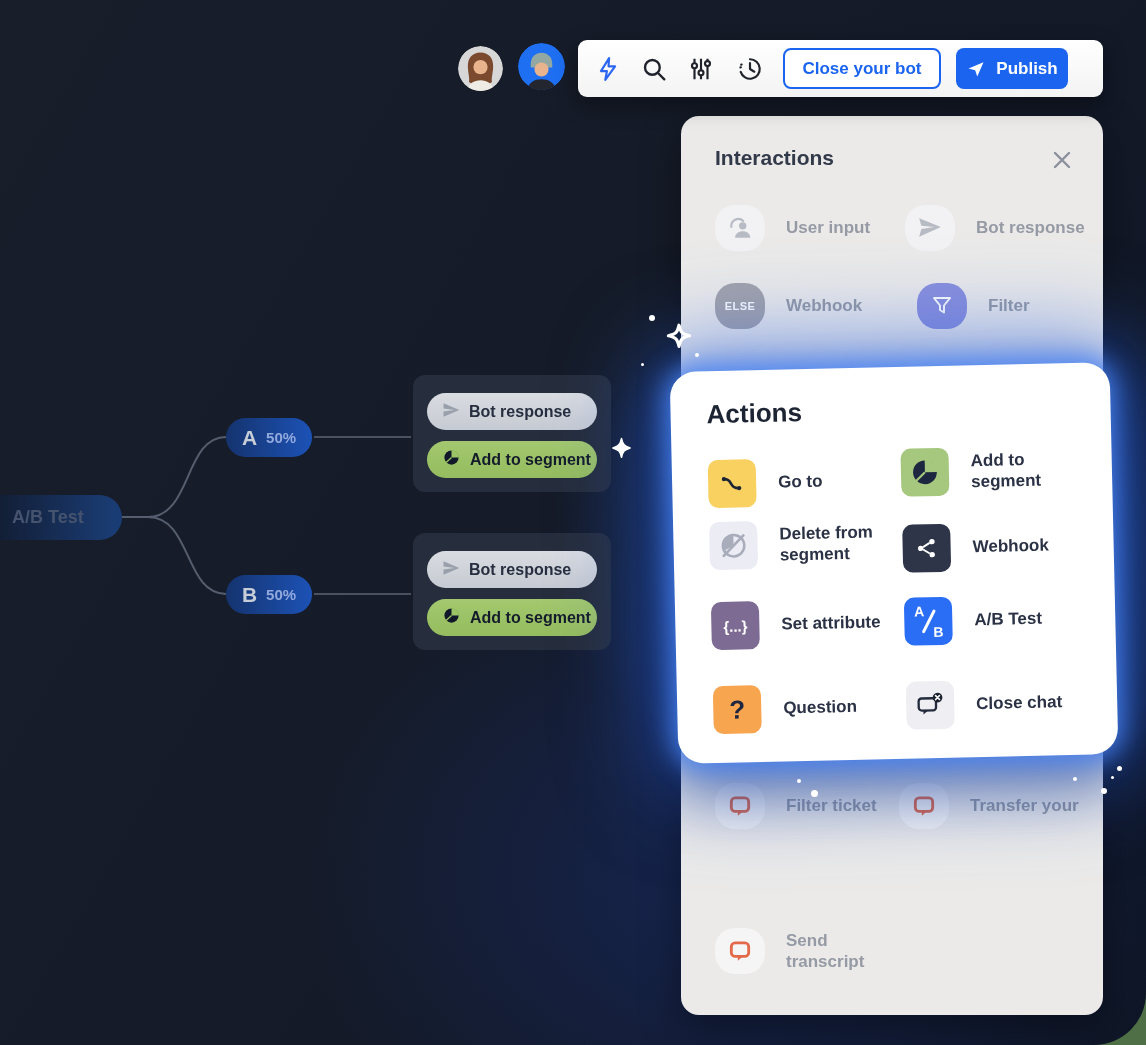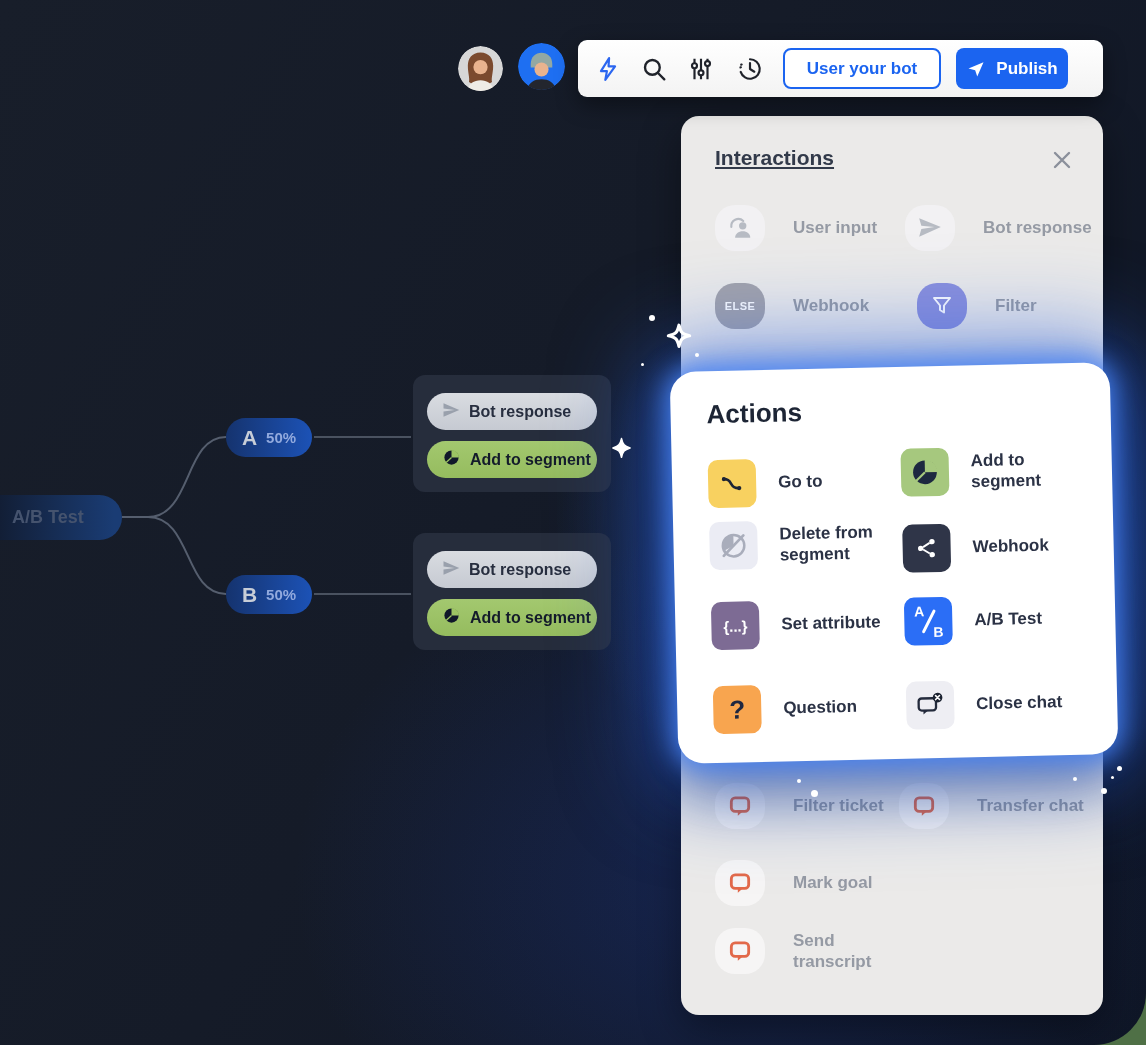--- a/index.html
+++ b/index.html
@@ -32,23 +32,23 @@
     background:#1b64f0; border:none; border-radius:8px;
     color:#fff; font-size:17px; font-weight:700;
     display:flex; align-items:center; justify-content:center; gap:10px; cursor:pointer;
   }
   
   .panel-gray {
     position:absolute; left:681px; top:116px; width:422px; height:899px;
     background:#ebeae9; border-radius:18px;
     box-shadow:0 14px 40px rgba(0,0,0,.38);
   }
-  .panel-title { position:absolute; font-weight:600; color:#323a4a;text-decoration:underline; }
+  .panel-title { position:absolute; font-weight:600; color:#323a4a; }
   .x-close { position:absolute; left:1050px; top:148px; width:24px; height:24px; cursor:pointer; }
-  .gitem { position:absolute; display:flex; align-items:center; gap:28px; cursor:pointer; }
+  .gitem { position:absolute; display:flex; align-items:center; gap:21px; cursor:pointer; }
   .tile {
     width:50px; height:46px; border-radius:20px; flex:0 0 auto;
     display:flex; align-items:center; justify-content:center;
   }
   .tile-faded { background:#f2f1f3; }
   .tile-else  { background:#a3a3ab; color:#fff; font-size:11px; font-weight:800; letter-spacing:.5px; }
   .tile-filter{ background:#8b90dc; }
   .tile-lc    { background:#f6f5f5; }
   .glabel { font-size:17px; font-weight:600; color:#959aa4; }
   .glabel2 { width:100px; line-height:1.25; }
@@ -213,30 +213,21 @@
     </span>
     <span class="glabel">Filter ticket</span>
   </div>
   <div class="gitem" style="left:899px; top:783px;">
     <span class="tile tile-lc">
       <svg width="26" height="26" viewBox="0 0 24 24">
             <rect x="4" y="4.5" width="16" height="12.5" rx="3.5" stroke="#e2694a" stroke-width="2.6" fill="none"></rect>
             <path d="M10 16.5 V21 L15 16.5 Z" fill="#e2694a"></path>
           </svg>
     </span>
-    <span class="glabel">Transfer chat</span>
-  </div>
-  <div class="gitem" style="left:715px; top:860px;">
-    <span class="tile tile-lc">
-      <svg width="26" height="26" viewBox="0 0 24 24">
-            <rect x="4" y="4.5" width="16" height="12.5" rx="3.5" stroke="#e2694a" stroke-width="2.6" fill="none"></rect>
-            <path d="M10 16.5 V21 L15 16.5 Z" fill="#e2694a"></path>
-          </svg>
-    </span>
-    <span class="glabel">Mark goal</span>
+    <span class="glabel">Transfer your</span>
   </div>
   <div class="gitem" style="left:715px; top:928px;">
     <span class="tile tile-lc">
       <svg width="26" height="26" viewBox="0 0 24 24">
             <rect x="4" y="4.5" width="16" height="12.5" rx="3.5" stroke="#e2694a" stroke-width="2.6" fill="none"></rect>
             <path d="M10 16.5 V21 L15 16.5 Z" fill="#e2694a"></path>
           </svg>
     </span>
     <span class="glabel glabel2" style="width:92px;">Send transcript</span>
   </div>
@@ -374,21 +365,21 @@
             <circle cx="18" cy="7" r="2.3"></circle>
           </svg>
     </span>
     <span class="tb-icon" style="left:159px;">
       <svg width="26" height="26" viewBox="0 0 24 24" fill="none" stroke="#20232b" stroke-width="2">
             <path d="M12 3 a9 9 0 1 1 -8.6 11.7" stroke-linecap="round"></path>
             <path d="M3.2 10.5 l.4-.1 M3.9 8 l.4-.1" stroke-linecap="round"></path>
             <path d="M12 6.5 V12 L16 14.5" stroke-linecap="round" stroke-linejoin="round"></path>
           </svg>
     </span>
-    <button class="btn-test">User your bot</button>
+    <button class="btn-test">Close your bot</button>
     <button class="btn-publish">
       <span style="display:flex;">
             <svg width="20" height="20" viewBox="0 0 24 24">
               <path d="M3 11.5 L21 4 L13.5 21 L11 13.5 Z" fill="#fff"></path>
             </svg>
           </span>
       <span>Publish</span>
     </button>
   </div>
 

